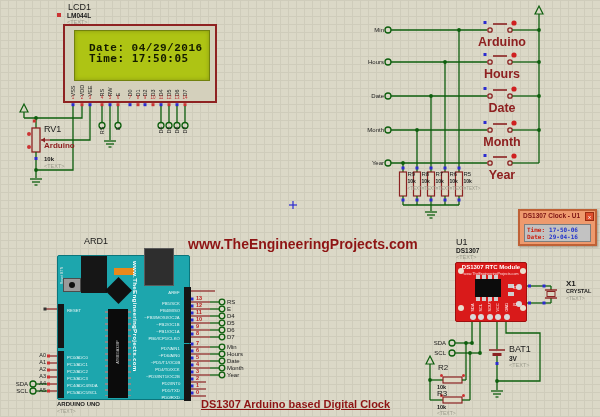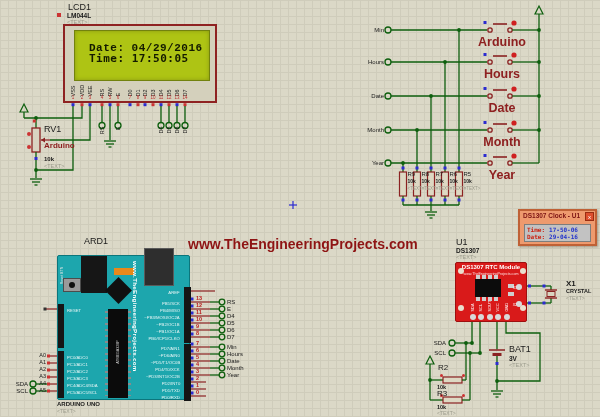--- a/index.html
+++ b/index.html
@@ -341,20 +341,21 @@
     </div>
   </div>
 
   <div class="t" style="left:44px;top:125px;font-size:9px;">RV1</div>
   <div class="t red" style="left:44px;top:142px;font-size:8px;">Arduino</div>
   <div class="t bold" style="left:44px;top:156px;font-size:6px;">10k</div>
   <div class="t grey" style="left:44px;top:164px;font-size:5.5px;">&lt;TEXT&gt;</div>
   <div class="hot" style="left:28px;top:126px;width:16px;height:30px;"></div>
 
   <div class="t bold wm" style="left:188px;top:237px;font-size:14px;">www.TheEngineeringProjects.com</div>
+  <div class="t bold wm" style="left:201px;top:399px;font-size:11px;text-decoration:underline;">DS1307 Arduino based Digital Clock</div>
 
   <div id="popup">
     <div id="popup-title">DS1307 Clock - U1</div>
     <div id="popup-close">x</div>
     <div id="popup-panel">
       <div><span class="plabel">Time:</span><span class="pval">17-50-06</span></div>
       <div><span class="plabel">Date:</span><span class="pval">29-04-16</span></div>
     </div>
   </div>
 

